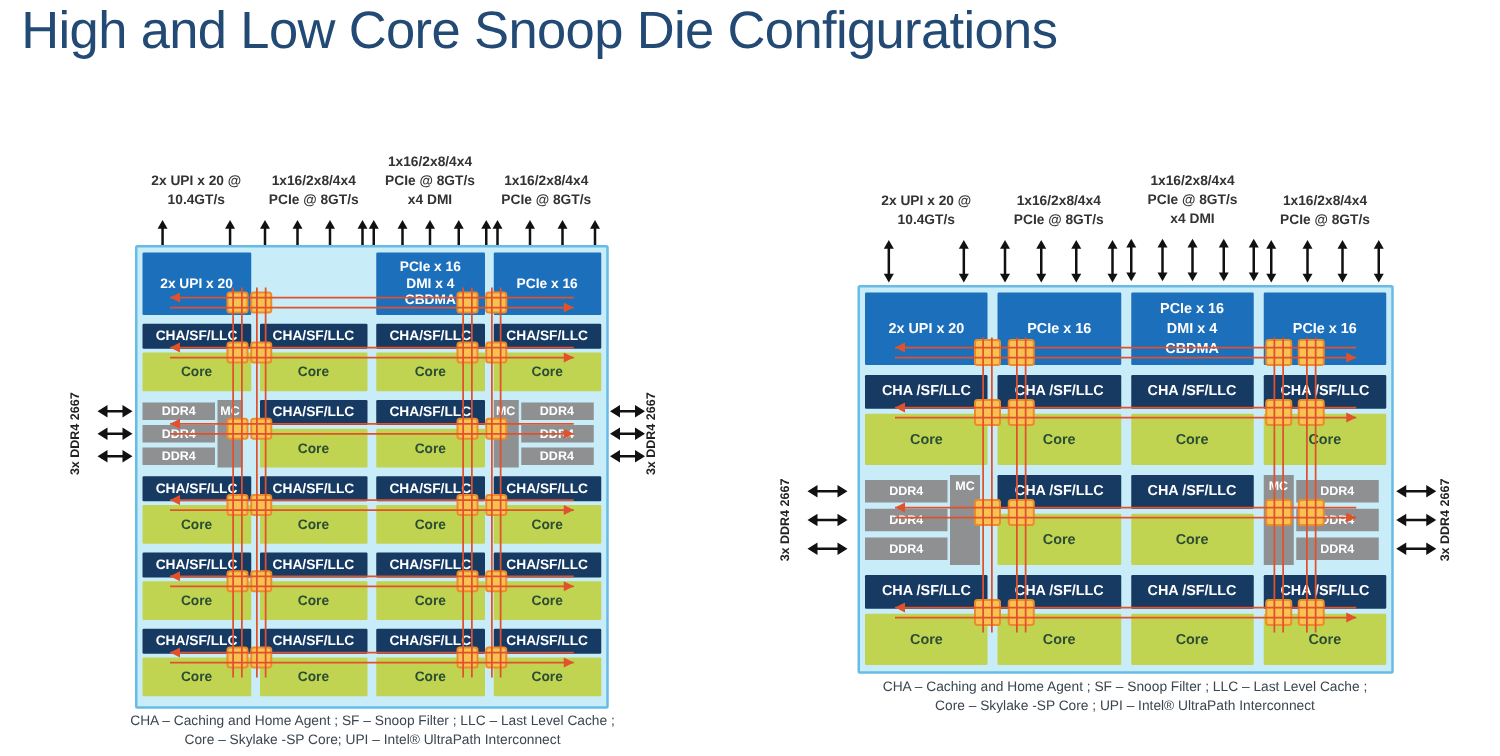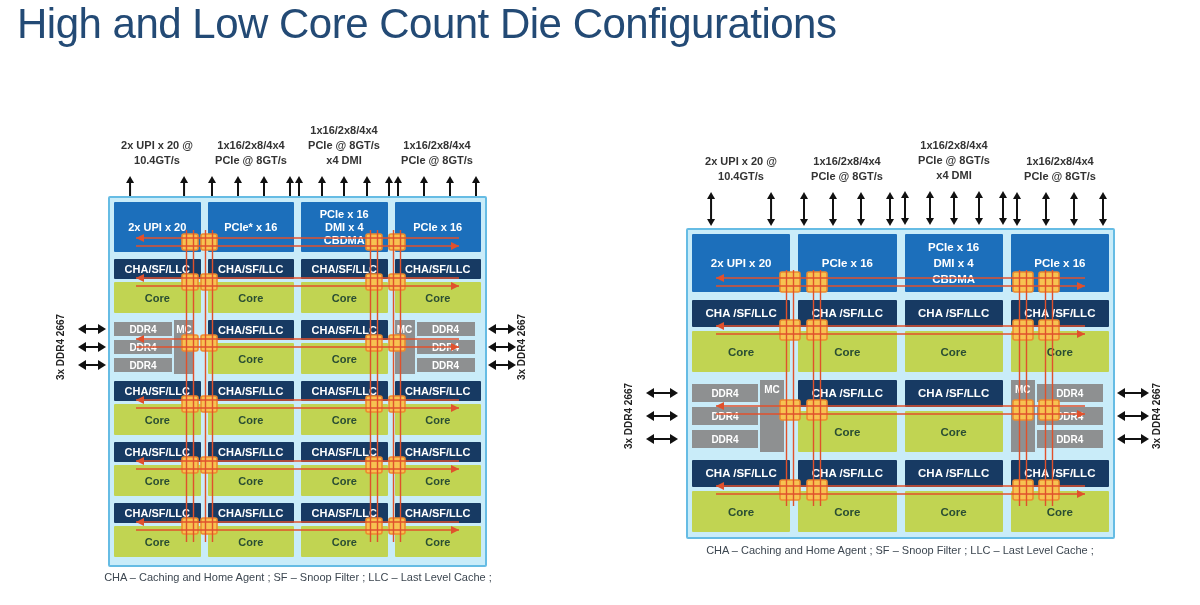--- a/index.html
+++ b/index.html
@@ -48,25 +48,26 @@
   .harrow::after{content:"";position:absolute;right:-7px;top:-4px;
     border:5px solid transparent;border-left:8px solid var(--arrow);}
   .side-label{position:absolute;width:90px;height:14px;text-align:center;
     font-size:10px;font-weight:700;color:var(--sidetxt);transform:rotate(-90deg);white-space:nowrap;}
   svg.mesh{position:absolute;pointer-events:none;}
 </style>
 </head>
 <body>
 
 <div class="canvas">
-  <div class="main-title">High and Low Core Count Die Configurations</div>
+  <div class="main-title">High and Low Core Snoop Die Configurations</div>
 
   <section id="hcc">
     <div class="caption">
       <div class="cap-line">CHA – Caching and Home Agent  ; SF – Snoop Filter ; LLC – Last Level Cache ;</div>
+      <div class="cap-line">Core – Skylake -SP Core; UPI – Intel® UltraPath Interconnect</div>
     </div>
   <div class="label-group" style="left: 157px; top: 138px;">
         <div class="lg-line">2x UPI x 20 @</div>
         <div class="lg-line">10.4GT/s</div>
         <div class="lg-arrows" style="width: 56px;">
           <div class="varrow" style="height: 22px; margin: 7px 0px;"></div>
           <div class="varrow" style="height: 22px; margin: 7px 0px;"></div>
         </div>
       </div>
       <div class="label-group" style="left: 251px; top: 138px;">
@@ -97,23 +98,20 @@
         <div class="lg-arrows" style="width: 80px;">
           <div class="varrow" style="height: 22px; margin: 7px 0px;"></div>
           <div class="varrow" style="height: 22px; margin: 7px 0px;"></div>
           <div class="varrow" style="height: 22px; margin: 7px 0px;"></div>
           <div class="varrow" style="height: 22px; margin: 7px 0px;"></div>
         </div>
       </div>
       <div class="die" style="left: 108px; top: 196px; width: 379px; height: 371px;"></div>
       <div class="tile tile-io" style="left: 114px; top: 202px; width: 86.5px; height: 50px; font-size: 11px;">
         <div style="line-height: 13px;">2x UPI x 20</div>
-      </div>
-      <div class="tile tile-io" style="left: 207.5px; top: 202px; width: 86.5px; height: 50px; font-size: 11px;">
-        <div style="line-height: 13px;">PCIe* x 16</div>
       </div>
       <div class="tile tile-io" style="left: 301px; top: 202px; width: 86.5px; height: 50px; font-size: 11px;">
         <div style="line-height: 13px;">PCIe x 16</div>
         <div style="line-height: 13px;">DMI x 4</div>
         <div style="line-height: 13px;">CBDMA</div>
       </div>
       <div class="tile tile-io" style="left: 394.5px; top: 202px; width: 86.5px; height: 50px; font-size: 11px;">
         <div style="line-height: 13px;">PCIe x 16</div>
       </div>
       <div class="tile tile-cha" style="left: 114px; top: 259px; width: 86.5px; height: 20px; font-size: 11px;">
@@ -296,20 +294,21 @@
         <line x1="262.5" y1="34" x2="262.5" y2="346" stroke="#e0512c" stroke-width="1.4"></line>
         <line x1="269.5" y1="34" x2="269.5" y2="346" stroke="#e0512c" stroke-width="1.4"></line>
         <line x1="285.5" y1="34" x2="285.5" y2="346" stroke="#e0512c" stroke-width="1.4"></line>
         <line x1="292.5" y1="34" x2="292.5" y2="346" stroke="#e0512c" stroke-width="1.4"></line>
       </svg>
     </section>
 
   <section id="lcc">
     <div class="caption">
       <div class="cap-line">CHA – Caching and Home Agent   ; SF – Snoop Filter ; LLC – Last Level Cache  ;</div>
+      <div class="cap-line">Core – Skylake -SP Core ; UPI – Intel® UltraPath Interconnect</div>
     </div>
   <div class="label-group" style="left: 741px; top: 154px;">
         <div class="lg-line">2x UPI x 20 @</div>
         <div class="lg-line">10.4GT/s</div>
         <div class="lg-arrows" style="width: 62px;">
           <div class="varrow" style="height: 28px; margin: 7px 0px;"></div>
           <div class="varrow" style="height: 28px; margin: 7px 0px;"></div>
         </div>
       </div>
       <div class="label-group" style="left: 847px; top: 154px;">

